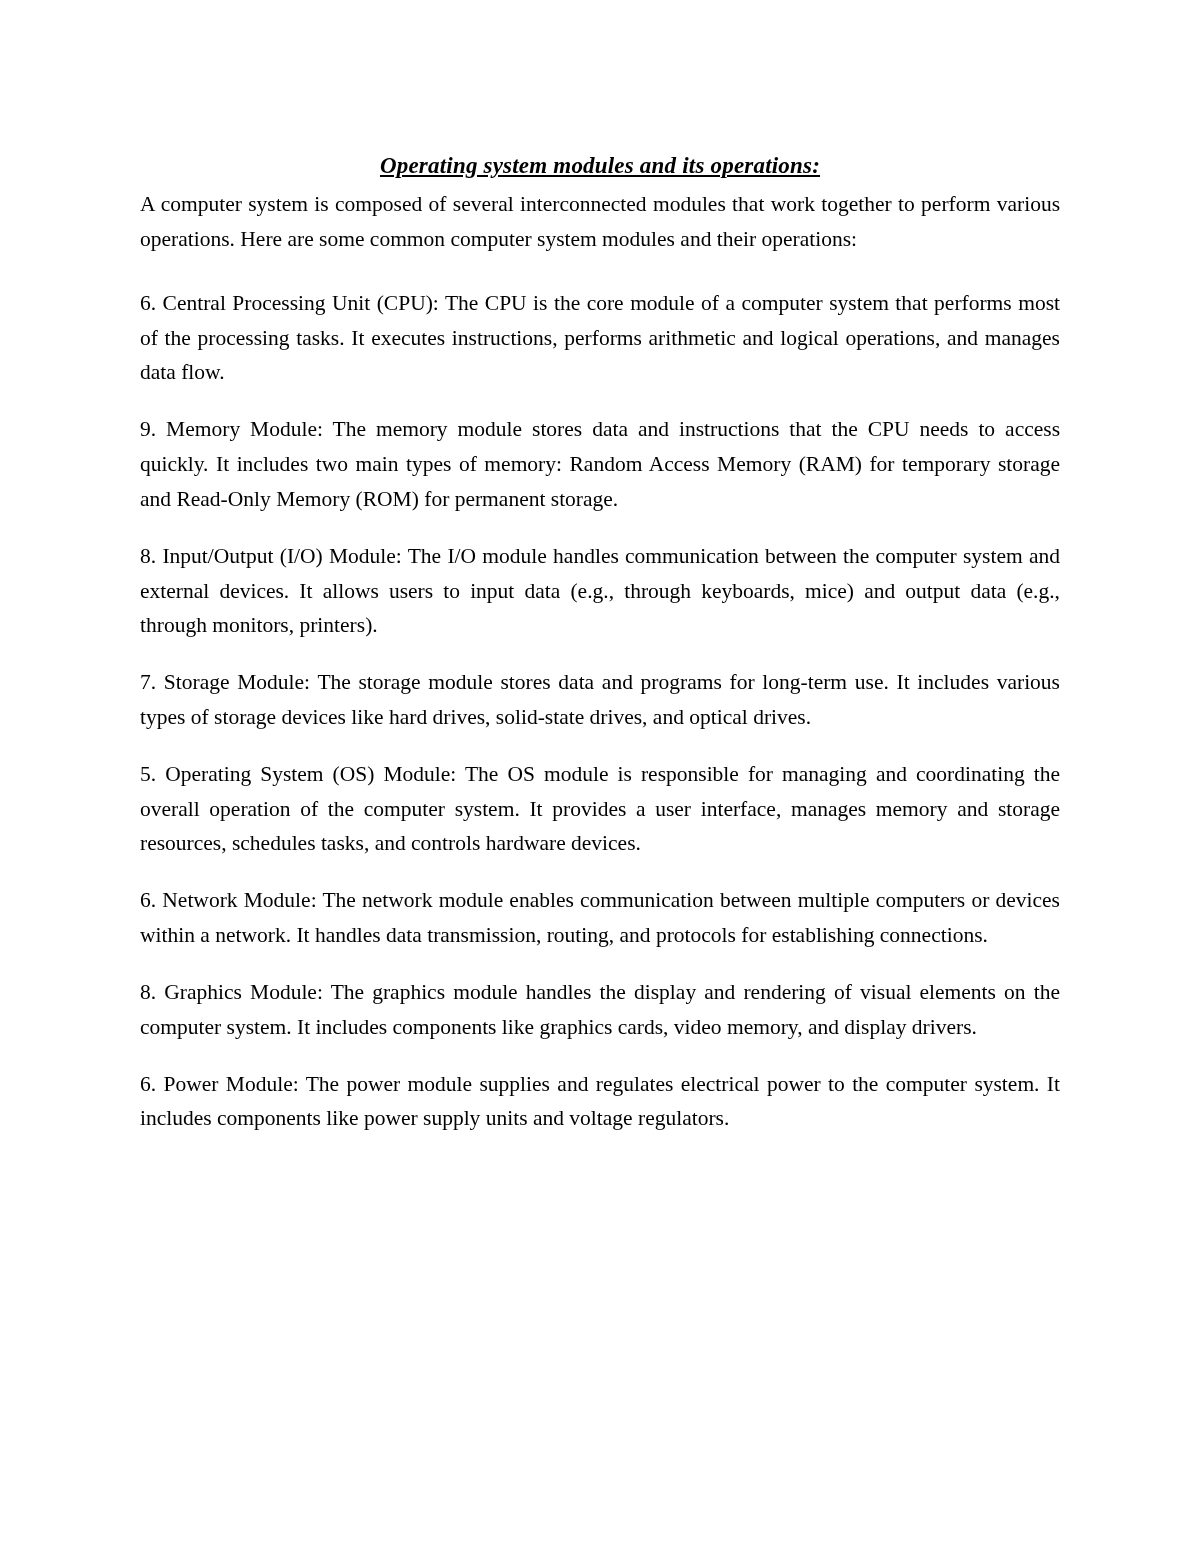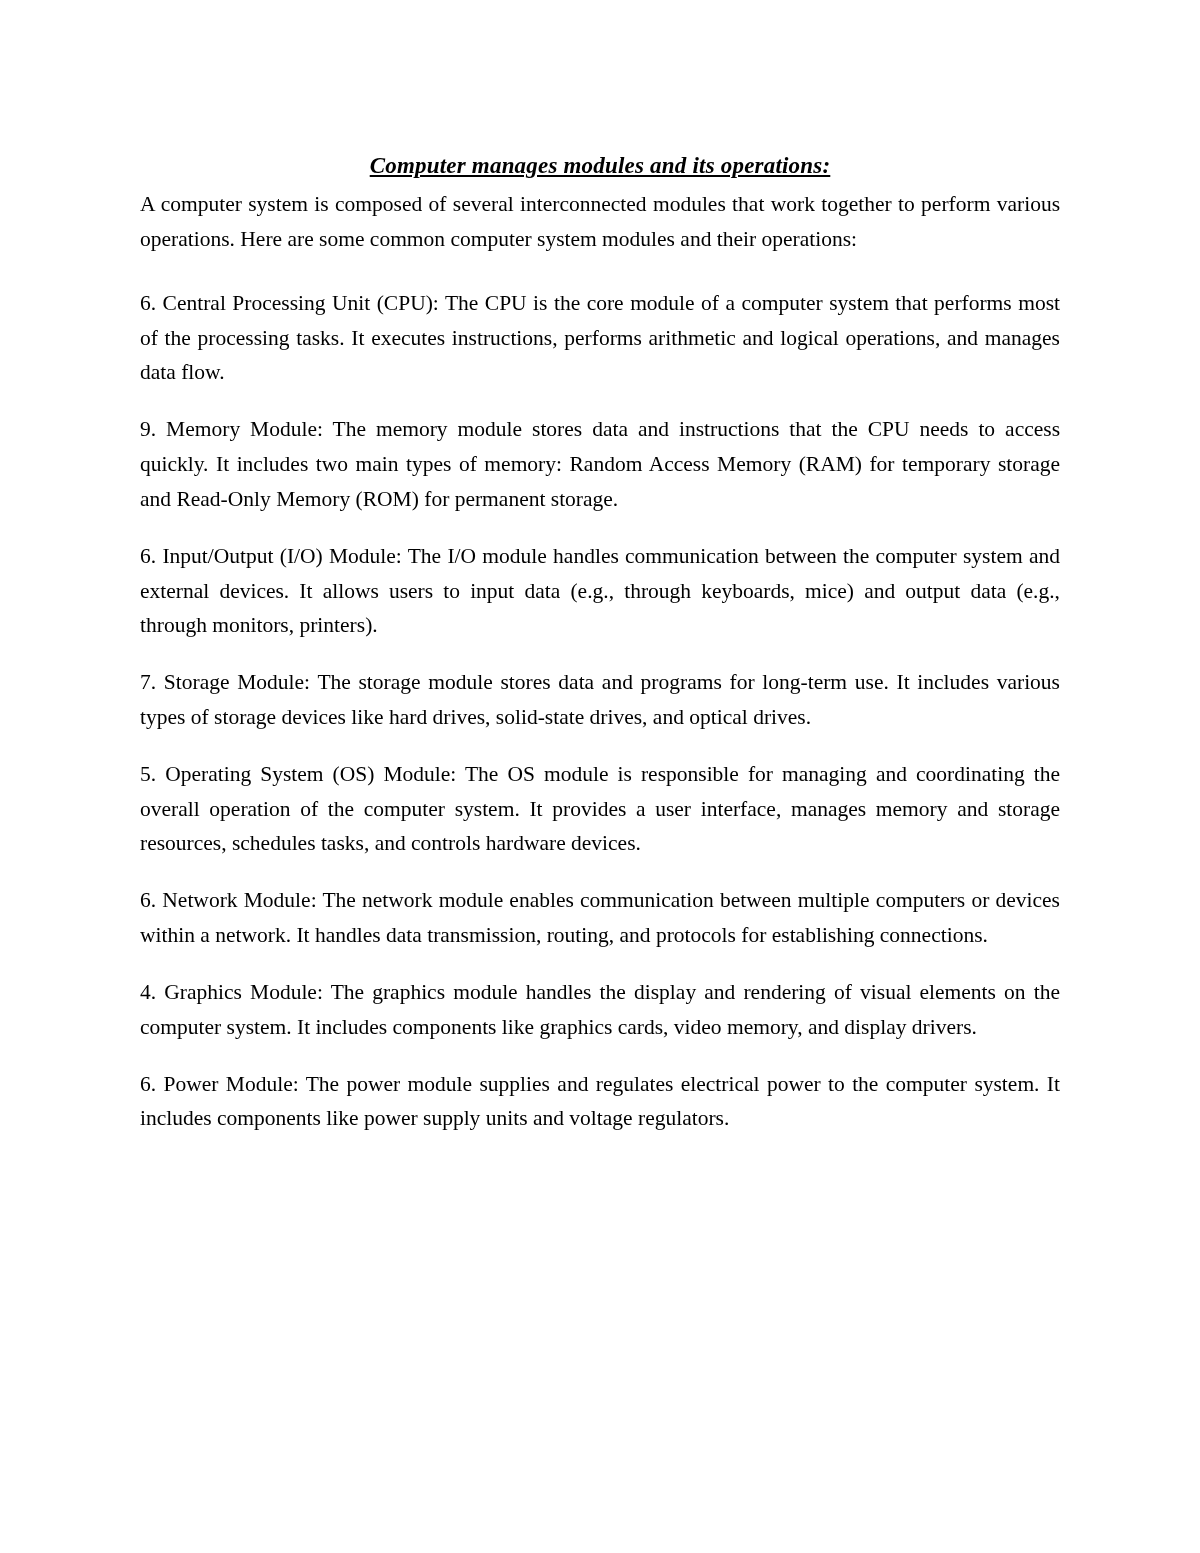--- a/index.html
+++ b/index.html
@@ -42,26 +42,26 @@
   }
   .intro {
     margin-bottom: 29px;
   }
 </style>
 </head>
 <body>
 
 <div class="page">
 
-  <h1 class="doc-title">Computer manages modules and its operations:</h1>
+  <h1 class="doc-title">Operating system modules and its operations:</h1>
 
   <p class="para intro">A computer system is composed of several interconnected modules that work together to perform various operations. Here are some common computer system modules and their operations:</p>
 
   <p class="para">6. Central Processing Unit (CPU): The CPU is the core module of a computer system that performs most of the processing tasks. It executes instructions, performs arithmetic and logical operations, and manages data flow.</p>
   <p class="para">9. Memory Module: The memory module stores data and instructions that the CPU needs to access quickly. It includes two main types of memory: Random Access Memory (RAM) for temporary storage and Read-Only Memory (ROM) for permanent storage.</p>
-  <p class="para">6. Input/Output (I/O) Module: The I/O module handles communication between the computer system and external devices. It allows users to input data (e.g., through keyboards, mice) and output data (e.g., through monitors, printers).</p>
+  <p class="para">8. Input/Output (I/O) Module: The I/O module handles communication between the computer system and external devices. It allows users to input data (e.g., through keyboards, mice) and output data (e.g., through monitors, printers).</p>
   <p class="para">7. Storage Module: The storage module stores data and programs for long-term use. It includes various types of storage devices like hard drives, solid-state drives, and optical drives.</p>
   <p class="para">5. Operating System (OS) Module: The OS module is responsible for managing and coordinating the overall operation of the computer system. It provides a user interface, manages memory and storage resources, schedules tasks, and controls hardware devices.</p>
   <p class="para">6. Network Module: The network module enables communication between multiple computers or devices within a network. It handles data transmission, routing, and protocols for establishing connections.</p>
-  <p class="para">4. Graphics Module: The graphics module handles the display and rendering of visual elements on the computer system. It includes components like graphics cards, video memory, and display drivers.</p>
+  <p class="para">8. Graphics Module: The graphics module handles the display and rendering of visual elements on the computer system. It includes components like graphics cards, video memory, and display drivers.</p>
   <p class="para">6. Power Module: The power module supplies and regulates electrical power to the computer system. It includes components like power supply units and voltage regulators.</p>
 
 </div>
 
 </body></html>

